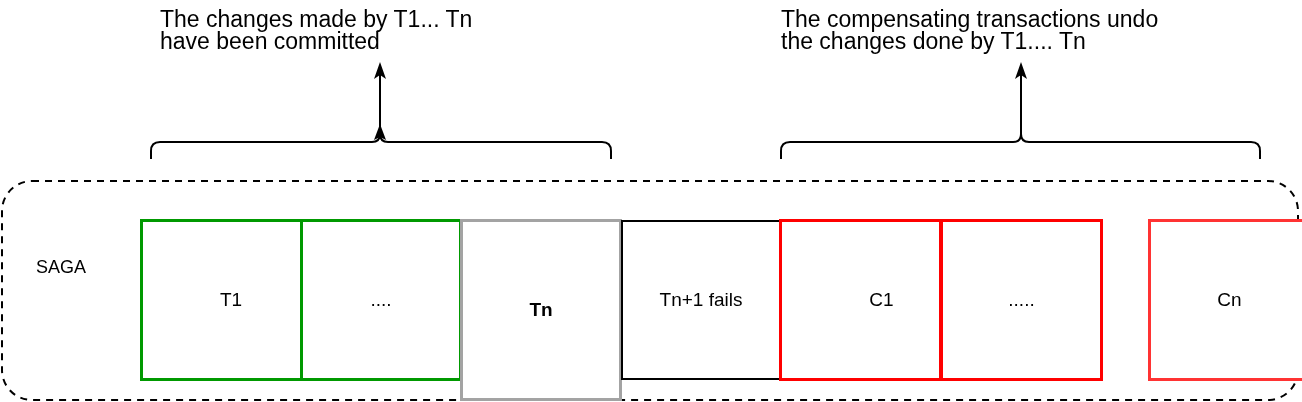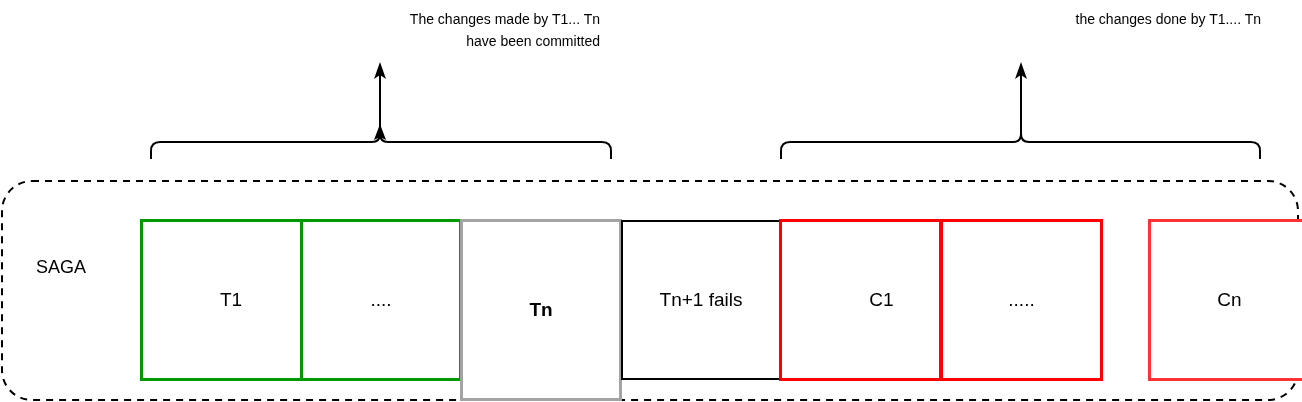--- a/index.html
+++ b/index.html
@@ -1,19 +1,19 @@
 <!DOCTYPE html>
 <html><head>
   <meta charset="utf-8">
   <style>
     html, body { margin: 0; padding: 0; background: #ffffff; }
     body { width: 1302px; height: 402px; position: relative; overflow: hidden;
            font-family: "Liberation Sans", sans-serif; color: #000; }
     svg { position: absolute; left: 0; top: 0; }
-    .lbl { position: absolute; font-size: 14px; line-height: 22px; text-align: right; white-space: nowrap; }
+    .lbl { position: absolute; font-size: 23px; line-height: 22px; text-align: left; white-space: nowrap; }
     .box { position: absolute; box-sizing: border-box; display: flex; align-items: center; justify-content: center;
            font-size: 19px; background: #fff; }
   </style>
 </head>
 <body>
 
 <svg width="1302" height="402">
 
   <rect x="2" y="181" width="1296" height="219" rx="30" ry="30" fill="none" stroke="#000" stroke-width="2" stroke-dasharray="7,6"></rect>
 
@@ -26,20 +26,21 @@
   <path d="M781,159 L781,151 Q781,142 790,142 L1013,142 Q1021,142 1021,134 Q1021,142 1029,142 L1251,142 Q1260,142 1260,151 L1260,159" fill="none" stroke="#000" stroke-width="2"></path>
   <line x1="1021" y1="136" x2="1021" y2="74" stroke="#000" stroke-width="2"></line>
   <path d="M1021,62 L1027,79 L1021,75 L1015,79 Z" fill="#000"></path>
 </svg>
 
 <div class="lbl" style="left:160px; top:8px; width:440px;">
   <div>The changes made by T1... Tn</div>
   <div>have been committed</div>
 </div>
 <div class="lbl" style="left:781px; top:8px; width:480px;">
+  <div>The compensating transactions undo</div>
   <div>the changes done by T1.... Tn</div>
 </div>
 
 <div class="lbl" style="left:36px; top:211px; text-align:right; font-size:18px;margin-top:45px;">SAGA</div>
 
 <div class="box" style="left:140px; top:219px; width:182px; height:162px; border:3px solid #009900;">
   <span>T1</span>
 </div>
 <div class="box" style="left:300px; top:219px; width:162px; height:162px; border:3px solid #009900;">
   <span>....</span>

